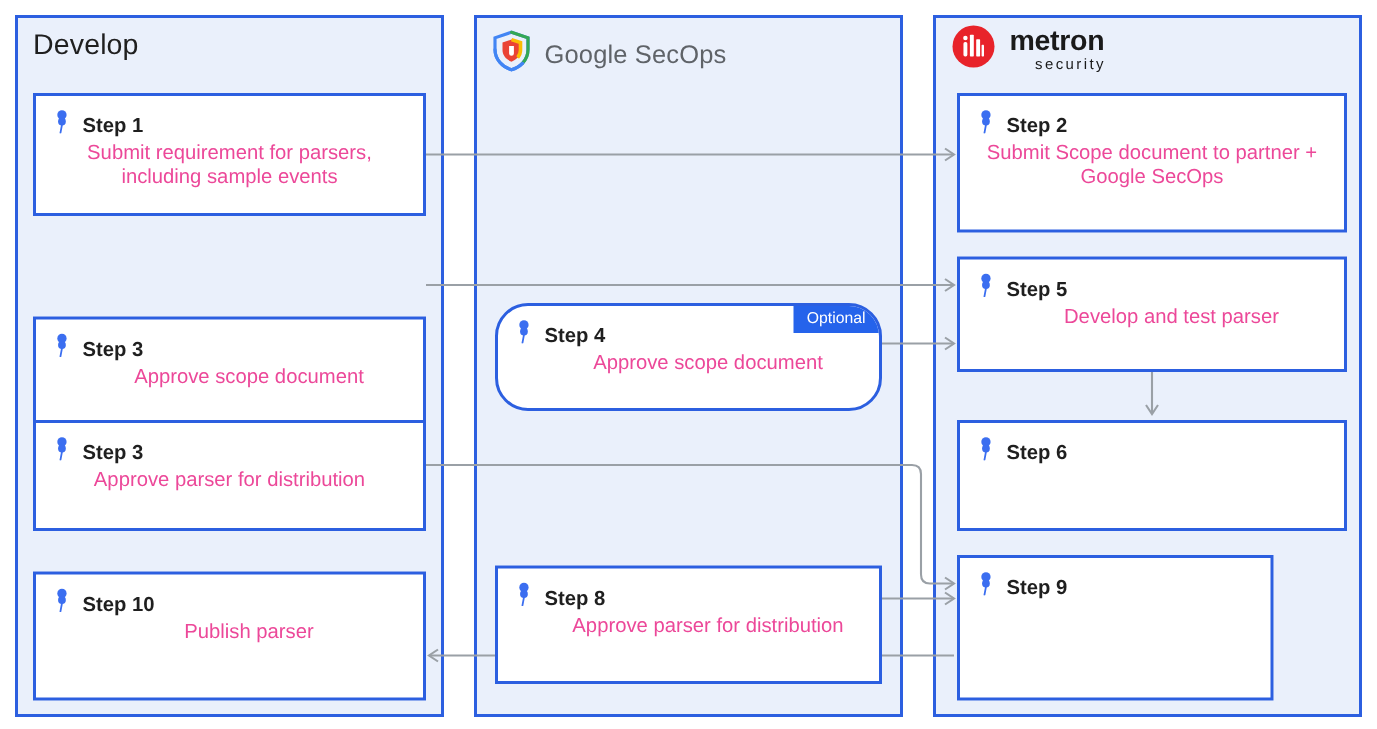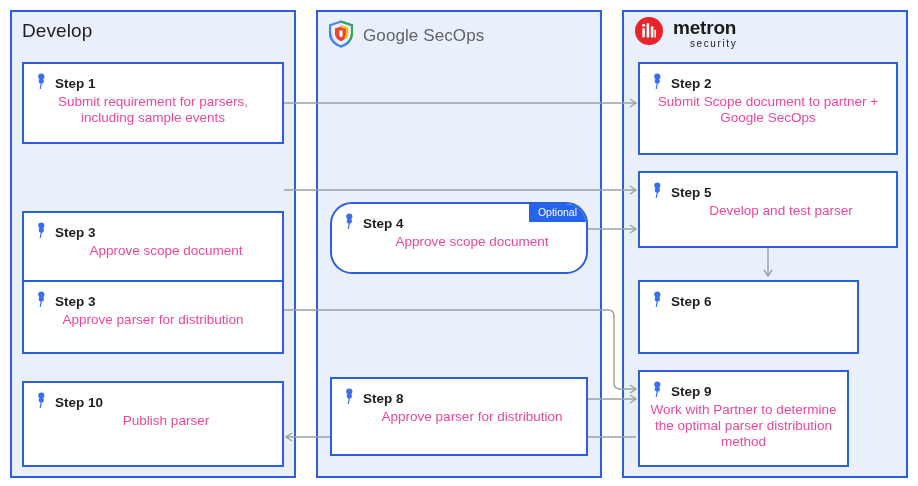--- a/index.html
+++ b/index.html
@@ -83,21 +83,21 @@
   #card-step1 {left:22px; top:62px;  width:262px;height:82px;}
   #card-step3 {left:22px; top:171px; width:262px;height:82px;margin-top:40px;}
   #card-step7 {left:22px; top:280px; width:262px;height:74px;}
   #card-step10{left:22px; top:381px; width:262px;height:86px;}
 
   #card-step4 {left:330px;top:202px; width:258px;height:72px;border-radius:22px;}
   #card-step8 {left:330px;top:337px; width:258px;height:79px;margin-top:40px;}
 
   #card-step2 {left:638px;top:62px;  width:260px;height:93px;}
   #card-step5 {left:638px;top:171px; width:260px;height:77px;}
-  #card-step6 {left:638px;top:280px; width:221px;height:74px;}
+  #card-step6 {left:638px;top:280px; width:260px;height:74px;}
   #card-step9 {left:638px;top:370px; width:211px;height:97px;}
 
   
   #wires{position:absolute;left:0;top:0;width:918px;height:486px;pointer-events:none;}
   .wire{fill:none;stroke:#9aa0a6;stroke-width:1.4px;}
   .arrowhead{fill:none;stroke:#9aa0a6;stroke-width:1.4px;}
 </style>
 </head>
 <body>
 
@@ -308,16 +308,15 @@
     <div class="card-head">
       <span>
         <svg width="11" height="16" viewBox="0 0 11 16" aria-hidden="true">
           <circle cx="5.3" cy="3.6" r="3.1" fill="#3b6ef0"></circle>
           <circle cx="5.3" cy="8.0" r="2.6" fill="#3b6ef0"></circle>
           <path d="M5.3 10.2 L4.3 15.6" stroke="#3b6ef0" stroke-width="1.2" stroke-linecap="round"></path>
         </svg>
       </span>
       <span class="card-title">Step 9</span>
     </div>
-    <div class="card-body">Work with Partner to determine the optimal parser distribution method</div>
   </div>
 
 </div>
 
 </body></html>

